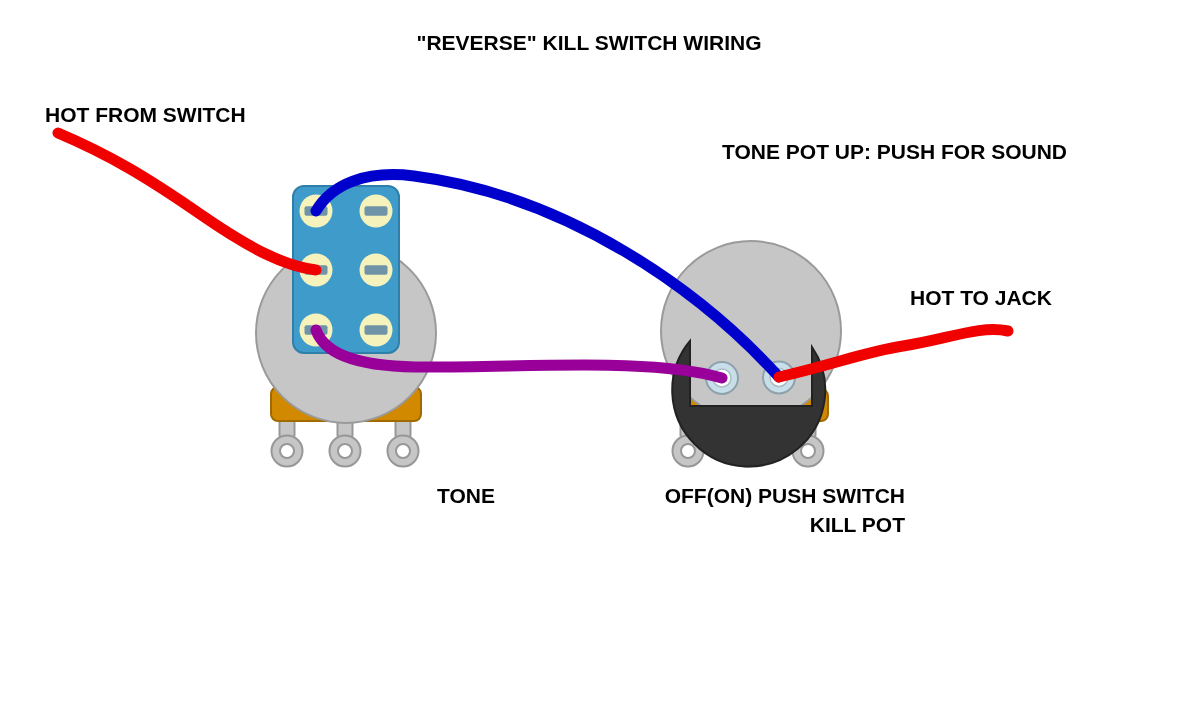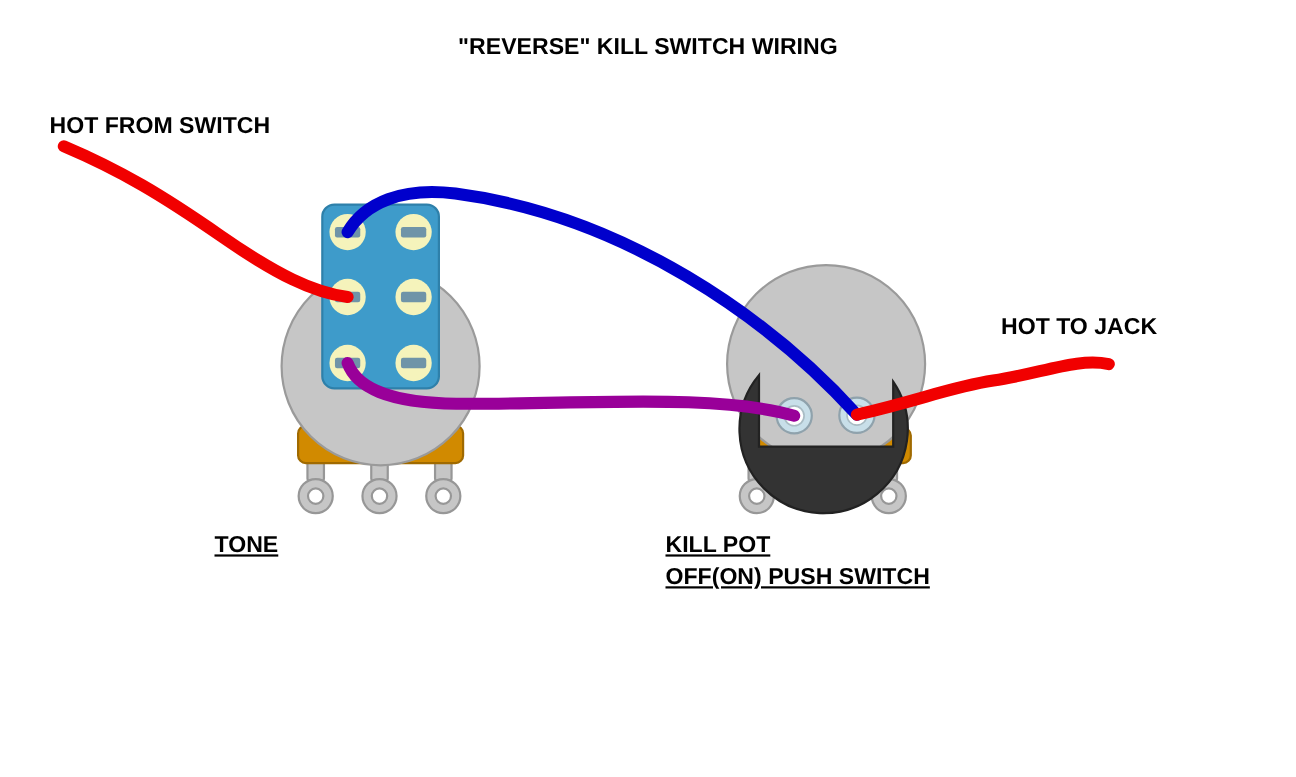--- a/index.html
+++ b/index.html
@@ -13,21 +13,21 @@
   }
   .stage svg { position: absolute; left: 0; top: 0; }
   .lbl {
     position: absolute;
     font-weight: bold;
     font-size: 21px;
     color: #000000;
     white-space: nowrap;
     line-height: 24px;
   }
-  .lbl.center { text-align: left; text-decoration: underline; }
+  .lbl.center { text-align: right; }
   .title { left: 0; right: 0; top: 31px; text-align: center; }
   .hot-from-switch { left: 45px; top: 91px; margin-top: 12px; }
   .note { left: 722px; top: 138px; line-height: 28px; }
   .hot-to-jack { left: 910px; top: 286px; }
   .tone-label { left: 195px; width: 300px; top: 481px; line-height: 29px; }
   .kill-label { left: 605px; width: 300px; top: 481px; line-height: 29px; }
 
   .leg     { fill: #c6c6c6; stroke: #979797; stroke-width: 2; }
   .leghole { fill: #ffffff; stroke: #979797; stroke-width: 2; }
   .pot     { stroke: #9a9a9a; stroke-width: 2; }
@@ -121,26 +121,27 @@
     <path class="wire" d="M 316 330 C 324 352 352 366 415 367 C 525 368 650 357 722 378" stroke="#990099"></path>
     <path class="wire" d="M 58 133 C 110 155 148 178 200 214 C 252 250 285 266 316 270" stroke="#f10000"></path>
     <path class="wire" d="M 779 377 C 836 364 864 352 903 346 C 948 339 980 325 1008 331" stroke="#f10000"></path>
   </svg>
 
   <div class="lbl title">"REVERSE" KILL SWITCH WIRING</div>
 
   <div class="lbl hot-from-switch">HOT FROM SWITCH</div>
 
   <div class="lbl note">
+    <div>TONE POT UP: PUSH FOR SOUND</div>
   </div>
 
   <div class="lbl hot-to-jack">HOT TO JACK</div>
 
   <div class="lbl center tone-label">
     <div>TONE</div>
   </div>
 
   <div class="lbl center kill-label">
+    <div>OFF(ON) PUSH SWITCH</div>
     <div>KILL POT</div>
-    <div>OFF(ON) PUSH SWITCH</div>
   </div>
 
 </div>
 
 </body></html>

